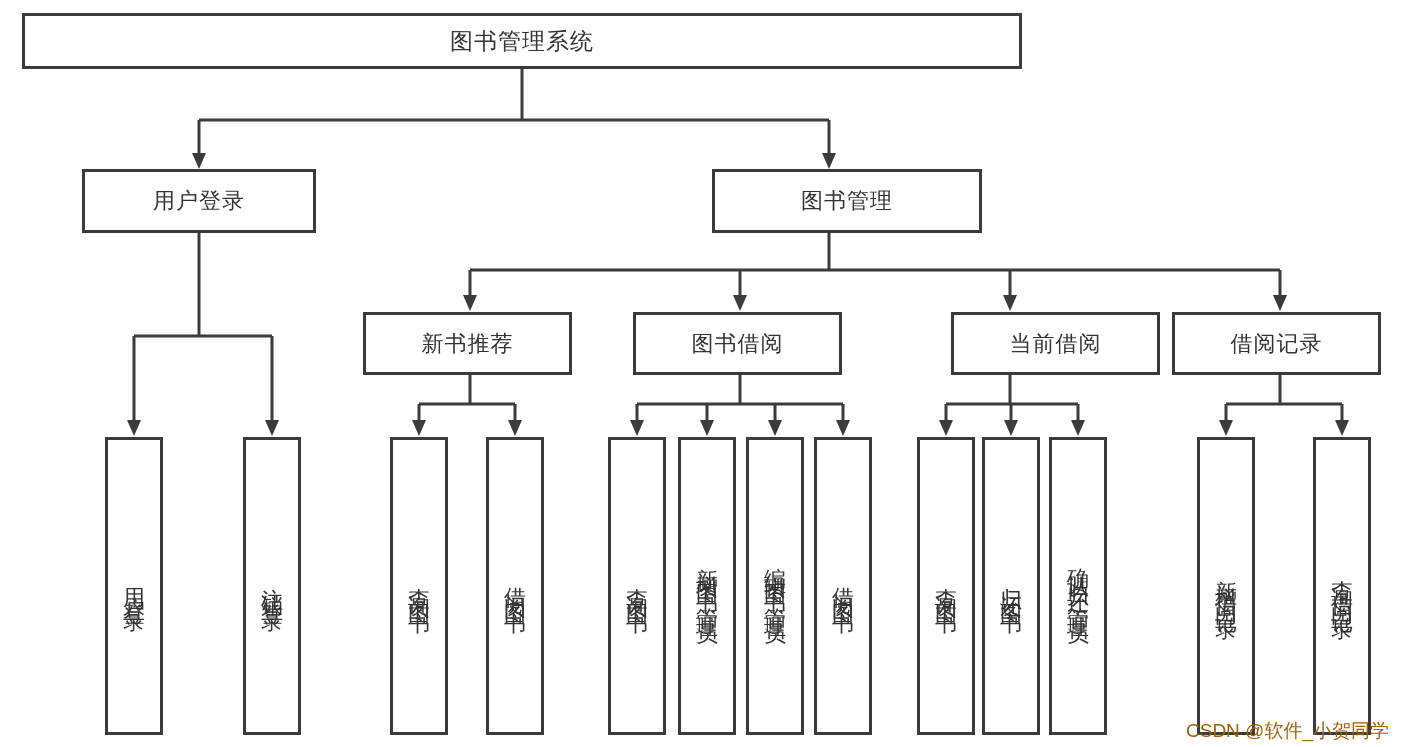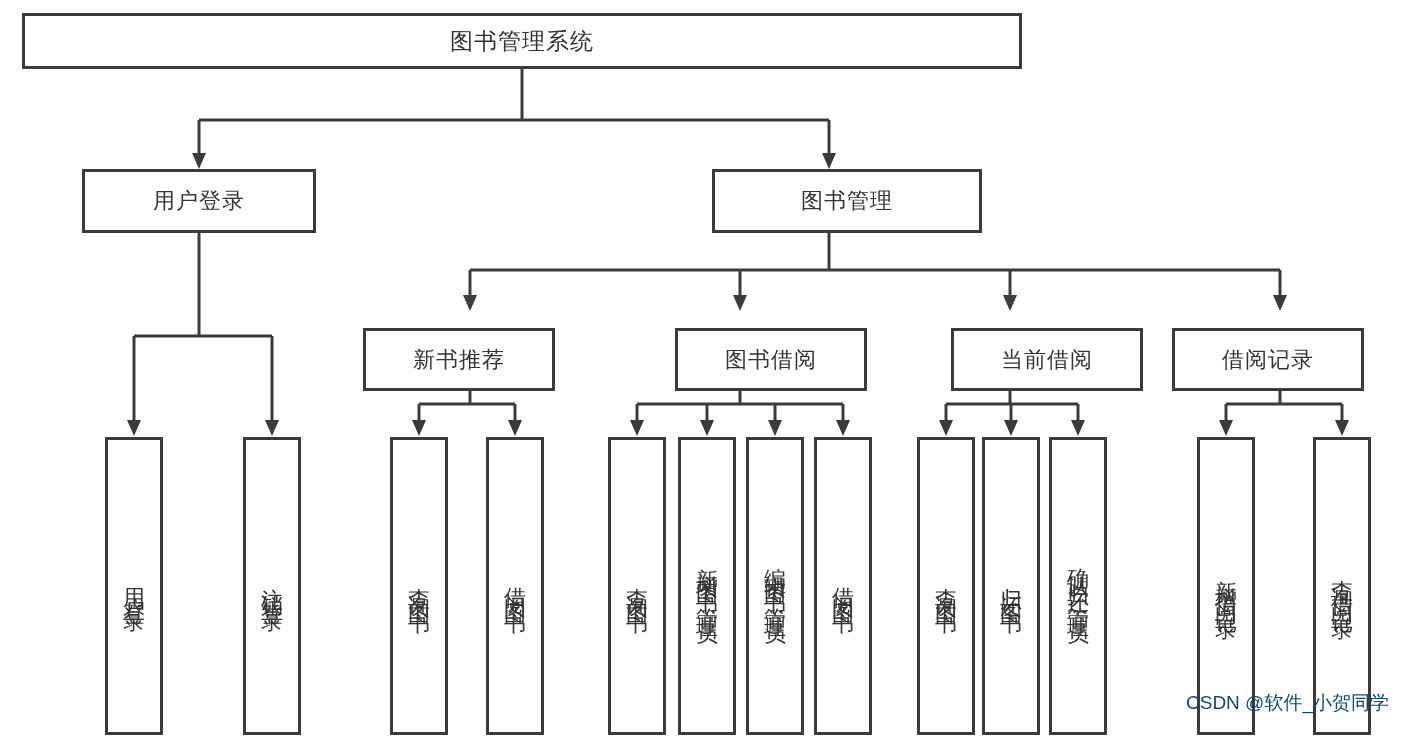--- a/index.html
+++ b/index.html
@@ -19,23 +19,23 @@
     display: flex;
     align-items: center;
     justify-content: center;
     color: #333333;
     z-index: 1;
   }
   .hbox { font-size: 22px; letter-spacing: 1px; }
   .root-box { left: 22px; top: 13px; width: 1000px; height: 56px; font-size: 23px; }
   .l2-user   { left: 82px;  top: 169px; width: 234px; height: 64px; }
   .l2-book   { left: 712px; top: 169px; width: 270px; height: 64px; }
-  .l3 { top: 328px; width: 192px; height: 63px; }
+  .l3 { top: 312px; width: 209px; height: 63px; }
   .l3-recommend { left: 363px; }
-  .l3-borrow    { left: 633px; margin-left: 42px; }
+  .l3-borrow    { left: 633px; }
   .l3-current   { left: 903px; margin-left: 48px; }
   .l3-records   { left: 1172px; }
   .vbox { top: 437px; width: 58px; height: 298px; }
   .vbox span {
     writing-mode: vertical-rl;
     text-orientation: mixed;
     font-size: 22px;
     letter-spacing: 8px;
     line-height: 1;
     color: #333333;
@@ -49,23 +49,23 @@
   .v6  { left: 678px; }
   .v7  { left: 746px; }
   .v8  { left: 814px; }
   .v9  { left: 917px; }
   .v10 { left: 982px; }
   .v11 { left: 1049px; }
   .v12 { left: 1197px; }
   .v13 { left: 1313px; }
   .watermark {
     position: absolute;
-    left: 1186px; top: 690px;
+    left: 1186px; top: 718px;
     font-size: 19px;
-    color: #0c4a6e;
+    color: #a16207;
     z-index: 2;
     white-space: nowrap;
     text-align: center;
   }
   svg line, svg polyline { stroke: #3b3b3b; stroke-width: 3; fill: none; }
   svg polygon { fill: #3b3b3b; stroke: none; }
 </style>
 </head>
 <body>
 

